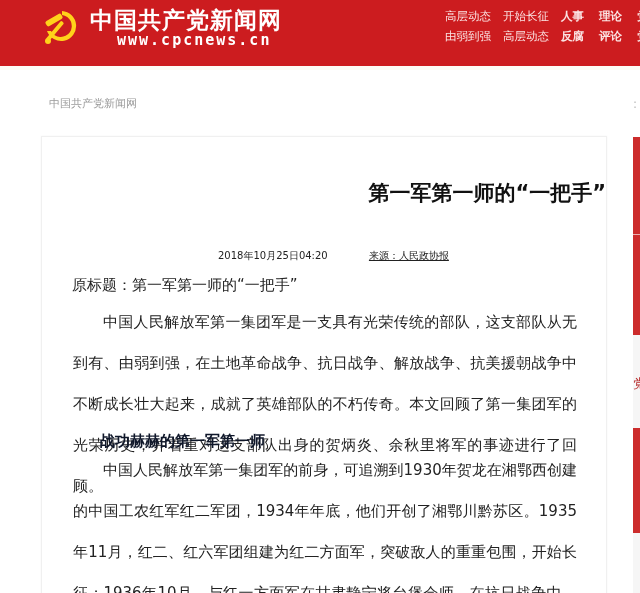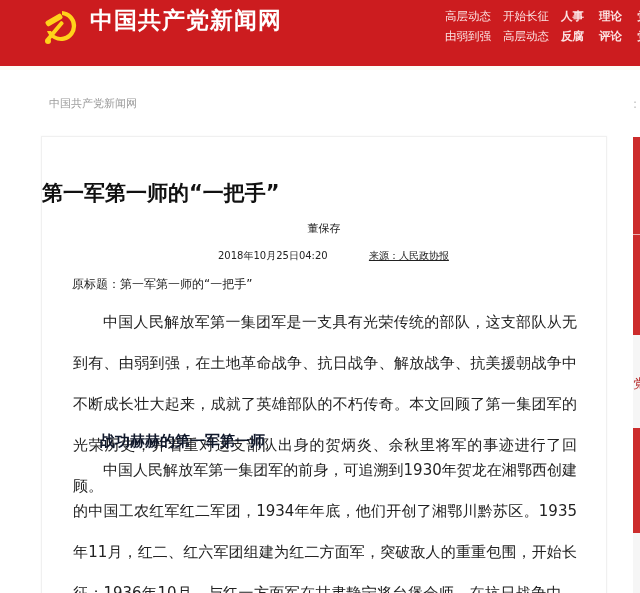--- a/index.html
+++ b/index.html
@@ -43,34 +43,34 @@
   .right-partial-char {
     position: absolute; left: 633px; top: 97px; font-size: 12px; color: #bbb;
   }
   .article-card {
     position: absolute; left: 41px; top: 136px; width: 564px; height: 470px;
     background: #ffffff;
     border: 1px solid #f0f0f0;
     box-shadow: 0 0 2px rgba(0,0,0,0.04);
   }
   .title {
-    position: absolute; left: 0; width: 564px; top: 42px; text-align: left;
+    position: absolute; left: 0; width: 564px; top: 42px; text-align: right;
     font-size: 21px; font-weight: bold; color: #111;
   }
   .author {
     position: absolute; left: 0; width: 564px; top: 84px; text-align: center;
     font-size: 11px; color: #222;
   }
   .meta {
     position: absolute; left: 176px; top: 112px; font-size: 10px; color: #222;
     white-space: nowrap;
   }
   .meta .source { margin-left: 38px; text-decoration: underline; }
   .orig-title {
-    position: absolute; left: 30px; top: 139px; font-size: 12px; color: #222;
+    position: absolute; left: 30px; top: 139px; font-size: 15px; color: #222;
   }
   .para {
     position: absolute; left: 31px; width: 504px;
     font-size: 15px; line-height: 41px; color: #222;
     text-indent: 30px; text-align: justify; margin: 0;
   }
   .p1 { top: 165px; }
   .subhead {
     position: absolute; left: 58px; top: 295px; font-size: 15px; font-weight: bold; color: #0f172a;
   }
@@ -93,20 +93,21 @@
 <body>
 
 <div class="header">
   <svg class="logo-emblem" viewBox="0 0 42 40">
     <path d="M22 4 A15 15 0 1 1 7 24 L11 24 A11 11 0 1 0 22 8 Z" fill="#ffd21a"></path>
     <rect x="5" y="10" width="18" height="6" rx="2" fill="#ffd21a" transform="rotate(-30 14 13)"></rect>
     <rect x="13" y="12" width="4" height="24" rx="1.5" fill="#ffd21a" transform="rotate(40 15 24)"></rect>
     <circle cx="8" cy="34" r="3" fill="#ffd21a"></circle>
   </svg>
   <a class="logo-title">中国共产党新闻网</a>
+  <div class="logo-url">www.cpcnews.cn</div>
 
   <div class="nav">
     <div class="nav-row">
       <a class="nav-item w4">高层动态</a>
       <a class="nav-item w4">开始长征</a>
       <a class="nav-item w2">人事</a>
       <a class="nav-item w2">理论</a>
       <a class="nav-item w2">党</a>
     </div>
     <div class="nav-row">
@@ -118,21 +119,20 @@
     </div>
   </div>
 </div>
 <div class="below-header-line"></div>
 
 <a class="breadcrumb">中国共产党新闻网</a>
 <div class="right-partial-char">:</div>
 
 <div class="article-card">
   <h1 class="title" style="margin:0;">第一军第一师的“一把手”</h1>
-  <div class="author">董保存</div>
   <div class="meta">
     <span>2018年10月25日04:20</span>
     <a class="source">来源：人民政协报</a>
   </div>
   <div class="orig-title">原标题：第一军第一师的“一把手”</div>
   <p class="para p1">中国人民解放军第一集团军是一支具有光荣传统的部队，这支部队从无到有、由弱到强，在土地革命战争、抗日战争、解放战争、抗美援朝战争中不断成长壮大起来，成就了英雄部队的不朽传奇。本文回顾了第一集团军的光荣历史，并着重对这支部队出身的贺炳炎、余秋里将军的事迹进行了回顾。</p>
   <div class="subhead">战功赫赫的第一军第一师</div>
   <p class="para p2">中国人民解放军第一集团军的前身，可追溯到1930年贺龙在湘鄂西创建的中国工农红军红二军团，1934年年底，他们开创了湘鄂川黔苏区。1935年11月，红二、红六军团组建为红二方面军，突破敌人的重重包围，开始长征；1936年10月，与红一方面军在甘肃静宁将台堡会师。在抗日战争中，红</p>
 </div>
 

